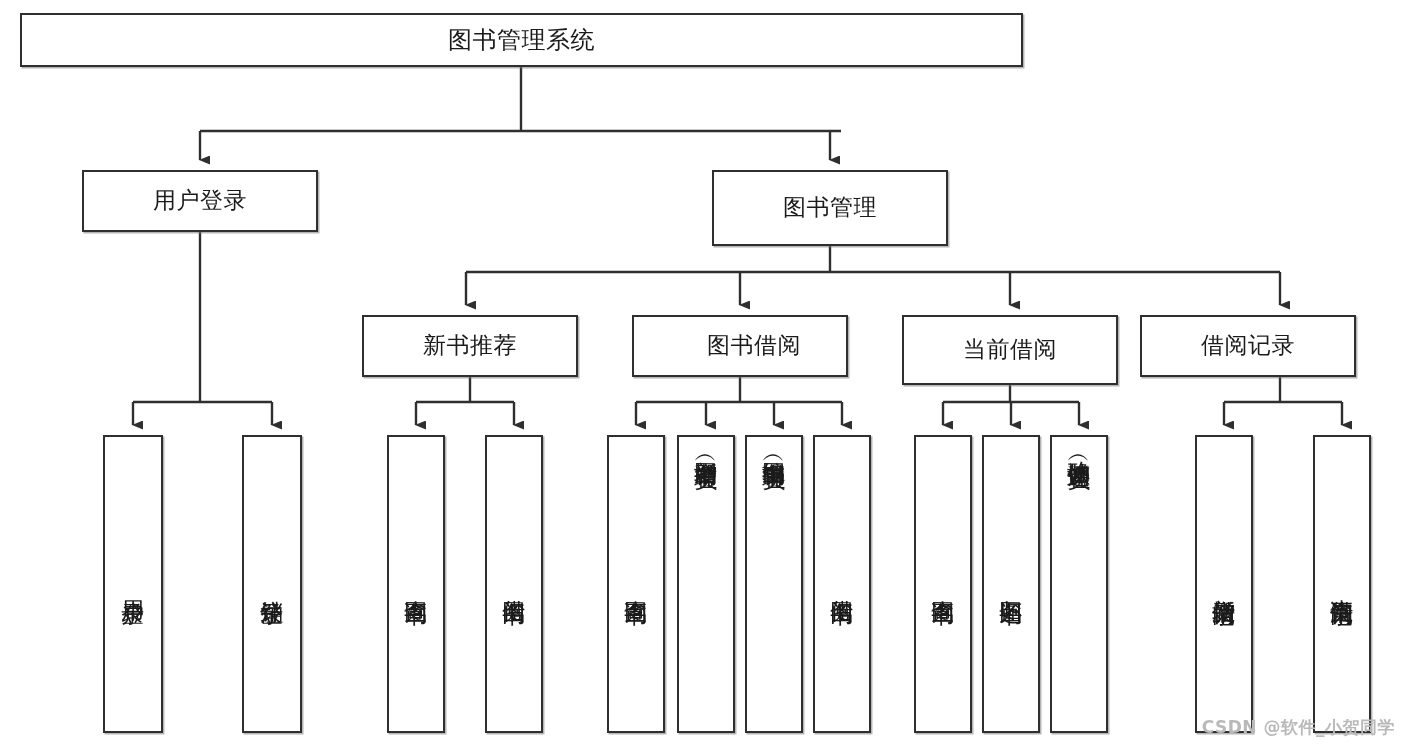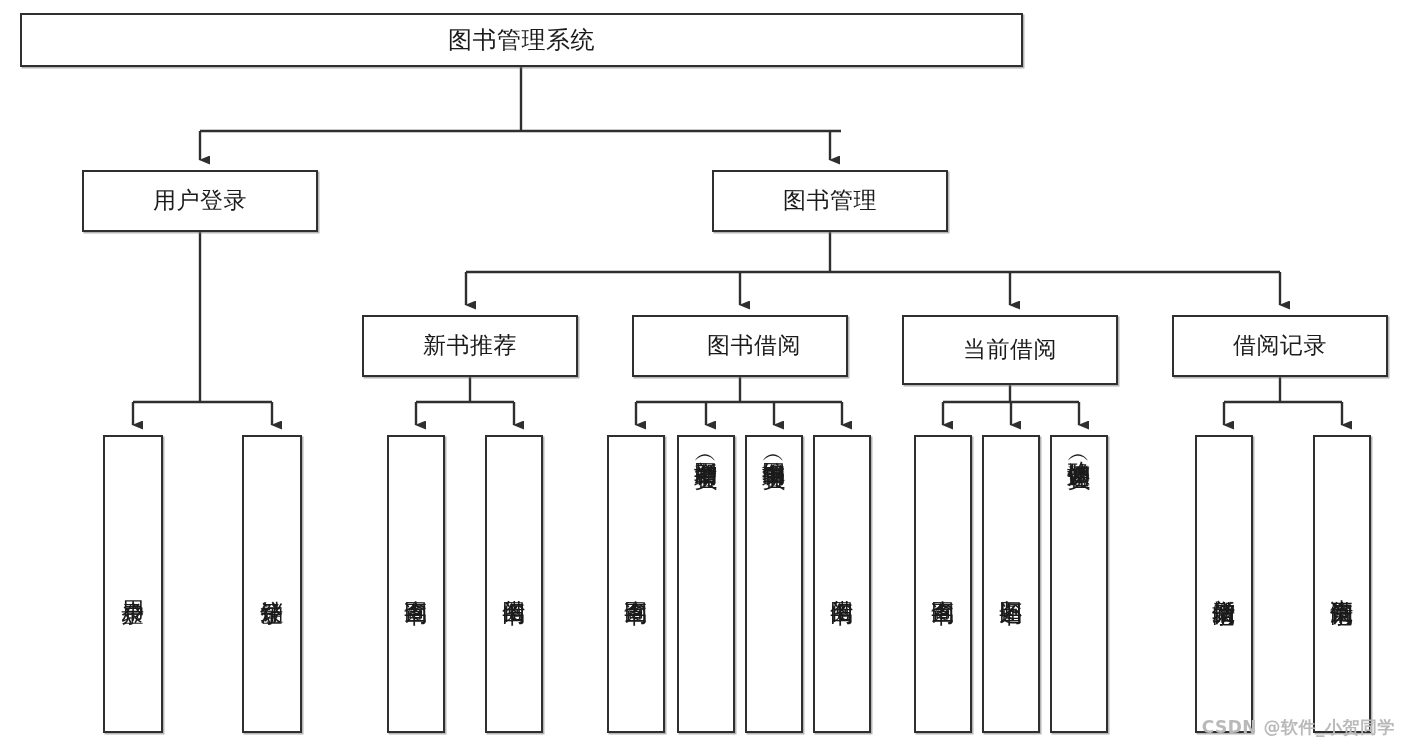--- a/index.html
+++ b/index.html
@@ -137,34 +137,34 @@
     </g>
   </svg>
 
   <div class="node h root" style="left:20px; top:13px; width:1003px; height:54px;">
     <span class="node-label">图书管理系统</span>
   </div>
 
   <div class="node h" style="left:82px; top:170px; width:236px; height:62px;">
     <span class="node-label">用户登录</span>
   </div>
-  <div class="node h" style="left:712px; top:170px; width:236px; height:62px;">
+  <div class="node h" style="left:712px; top:170px; width:236px; height:76px;">
     <span class="node-label">图书管理</span>
   </div>
 
   <div class="node h" style="left:362px; top:315px; width:216px; height:62px;">
     <span class="node-label">新书推荐</span>
   </div>
   <div class="node h" style="left:632px; top:315px; width:216px; height:62px;padding-left:28px;">
     <span class="node-label">图书借阅</span>
   </div>
   <div class="node h" style="left:902px; top:315px; width:216px; height:70px;">
     <span class="node-label">当前借阅</span>
   </div>
-  <div class="node h" style="left:1172px; top:315px; width:216px; height:62px;">
+  <div class="node h" style="left:1140px; top:315px; width:216px; height:62px;">
     <span class="node-label">借阅记录</span>
   </div>
 
   <div class="node v centered" style="left:103px; top:435px; width:60px; height:298px;">
     <span class="node-label">用户登录</span>
   </div>
   <div class="node v centered" style="left:242px; top:435px; width:60px; height:298px;">
     <span class="node-label">注销登录</span>
   </div>
 

